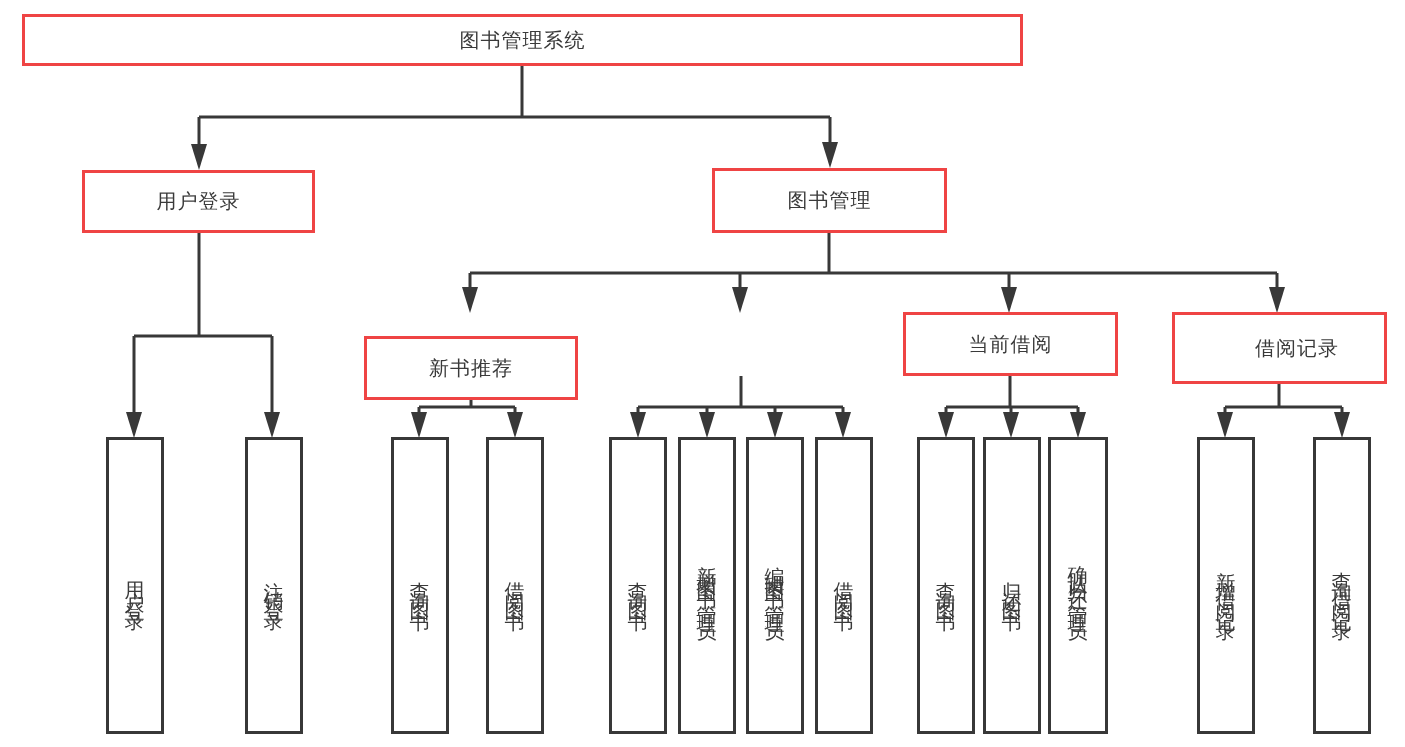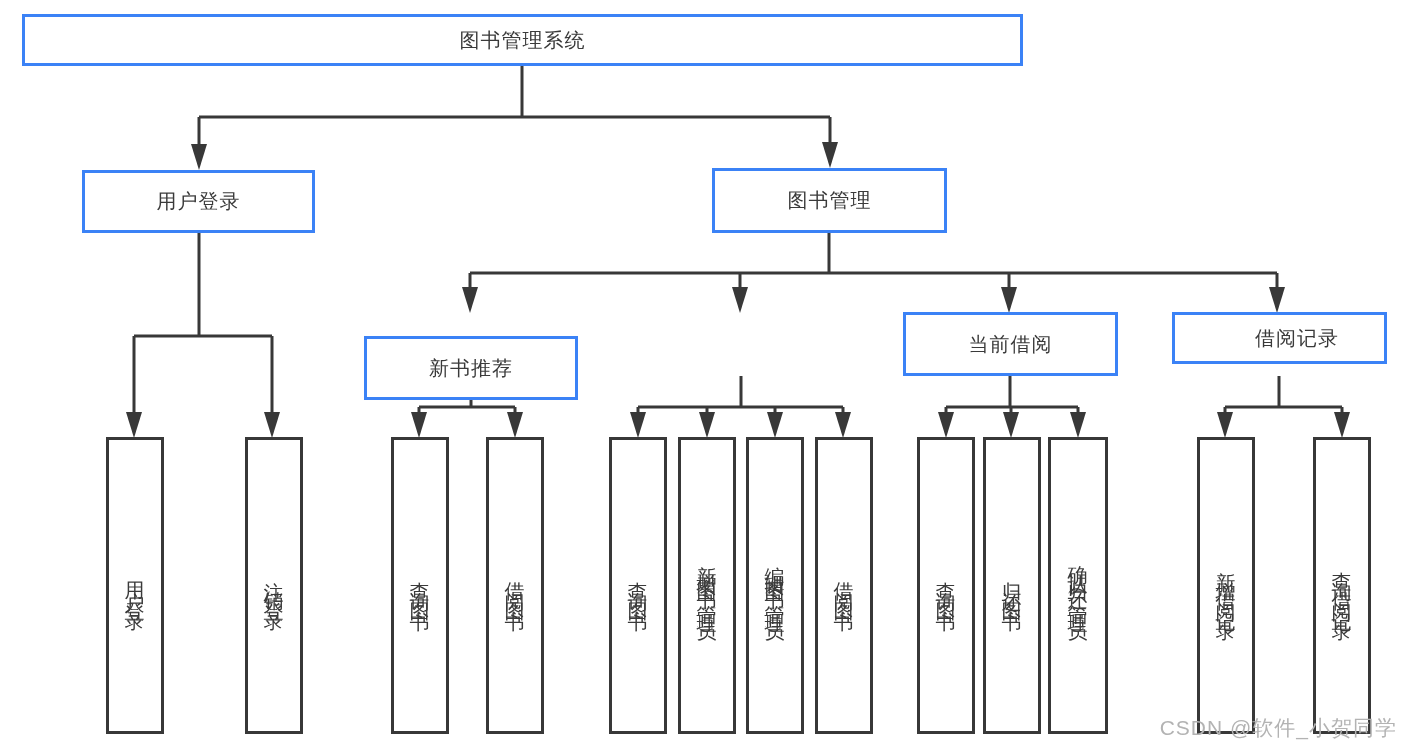--- a/index.html
+++ b/index.html
@@ -13,21 +13,21 @@
   }
   #connectors {
     position: absolute;
     left: 0; top: 0;
     width: 1405px; height: 747px;
     z-index: 1;
   }
   .box {
     position: absolute;
     box-sizing: border-box;
-    border: 3px solid #3b82f6;
+    border: 3px solid #ef4444;
     background: #ffffff;
     display: flex;
     align-items: center;
     justify-content: center;
     color: #3a3a3a;
     font-size: 20px;
     z-index: 2;
     letter-spacing: 1px;
     white-space: nowrap;
   }
@@ -115,21 +115,21 @@
   <div class="box" style="left:712px; top:168px; width:235px; height:65px;">
     <span>图书管理</span>
   </div>
 
   <div class="box" style="left:364px; top:312px; width:214px; height:64px;margin-top:24px;">
     <span>新书推荐</span>
   </div>
   <div class="box" style="left:903px; top:312px; width:215px; height:64px;">
     <span>当前借阅</span>
   </div>
-  <div class="box" style="left:1172px; top:312px; width:215px; height:52px;padding-left:35px;">
+  <div class="box" style="left:1172px; top:312px; width:215px; height:72px;padding-left:35px;">
     <span>借阅记录</span>
   </div>
 
   <div class="vbox" style="left:106px; top:437px; width:58px; height:297px;">
     <span class="vlabel">用户登录</span>
   </div>
   <div class="vbox" style="left:245px; top:437px; width:58px; height:297px;">
     <span class="vlabel">注销登录</span>
   </div>
 
@@ -163,15 +163,14 @@
     <span class="vlabel" style="letter-spacing:8px;">确认归还（管理员）</span>
   </div>
 
   <div class="vbox" style="left:1197px; top:437px; width:58px; height:297px;">
     <span class="vlabel">新增借阅记录</span>
   </div>
   <div class="vbox" style="left:1313px; top:437px; width:58px; height:297px;">
     <span class="vlabel">查询借阅记录</span>
   </div>
 
-  <div class="watermark">CSDN @软件_小贺同学</div>
 
 </div>
 
 </body></html>

